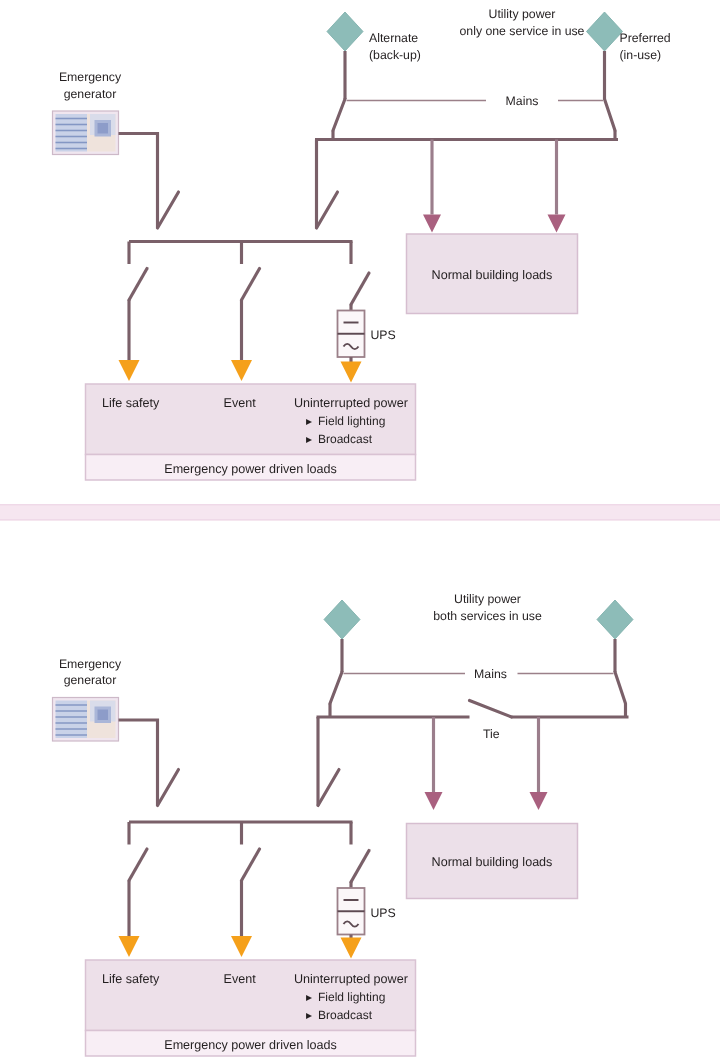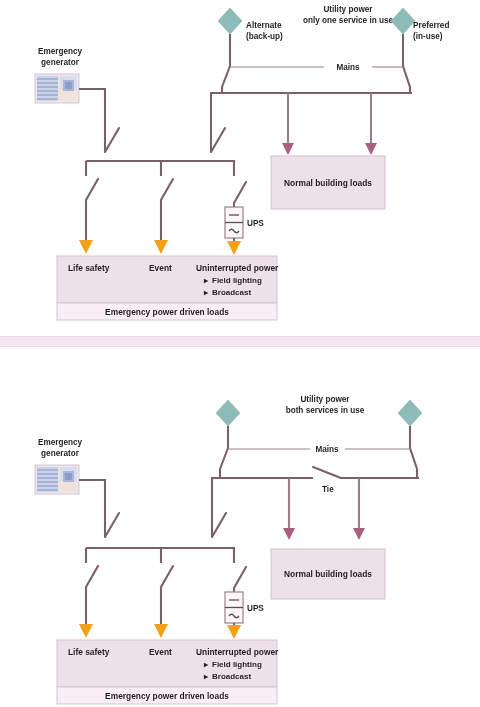--- a/index.html
+++ b/index.html
@@ -12,21 +12,20 @@
     height: 707px;
     font-family: "Liberation Sans", sans-serif;
     color: #231f20;
     overflow: hidden;
     position: relative;
   }
   .page {
     position: relative;
     width: 436px;
     height: 707px;
-    font-weight: bold;
   }
   .panel {
     position: absolute;
     left: 0;
     width: 480px;
   }
   #panel-top   { top: 0;   height: 330px; }
   #panel-bot   { top: 352px; height: 355px; }
 
   .divider {

